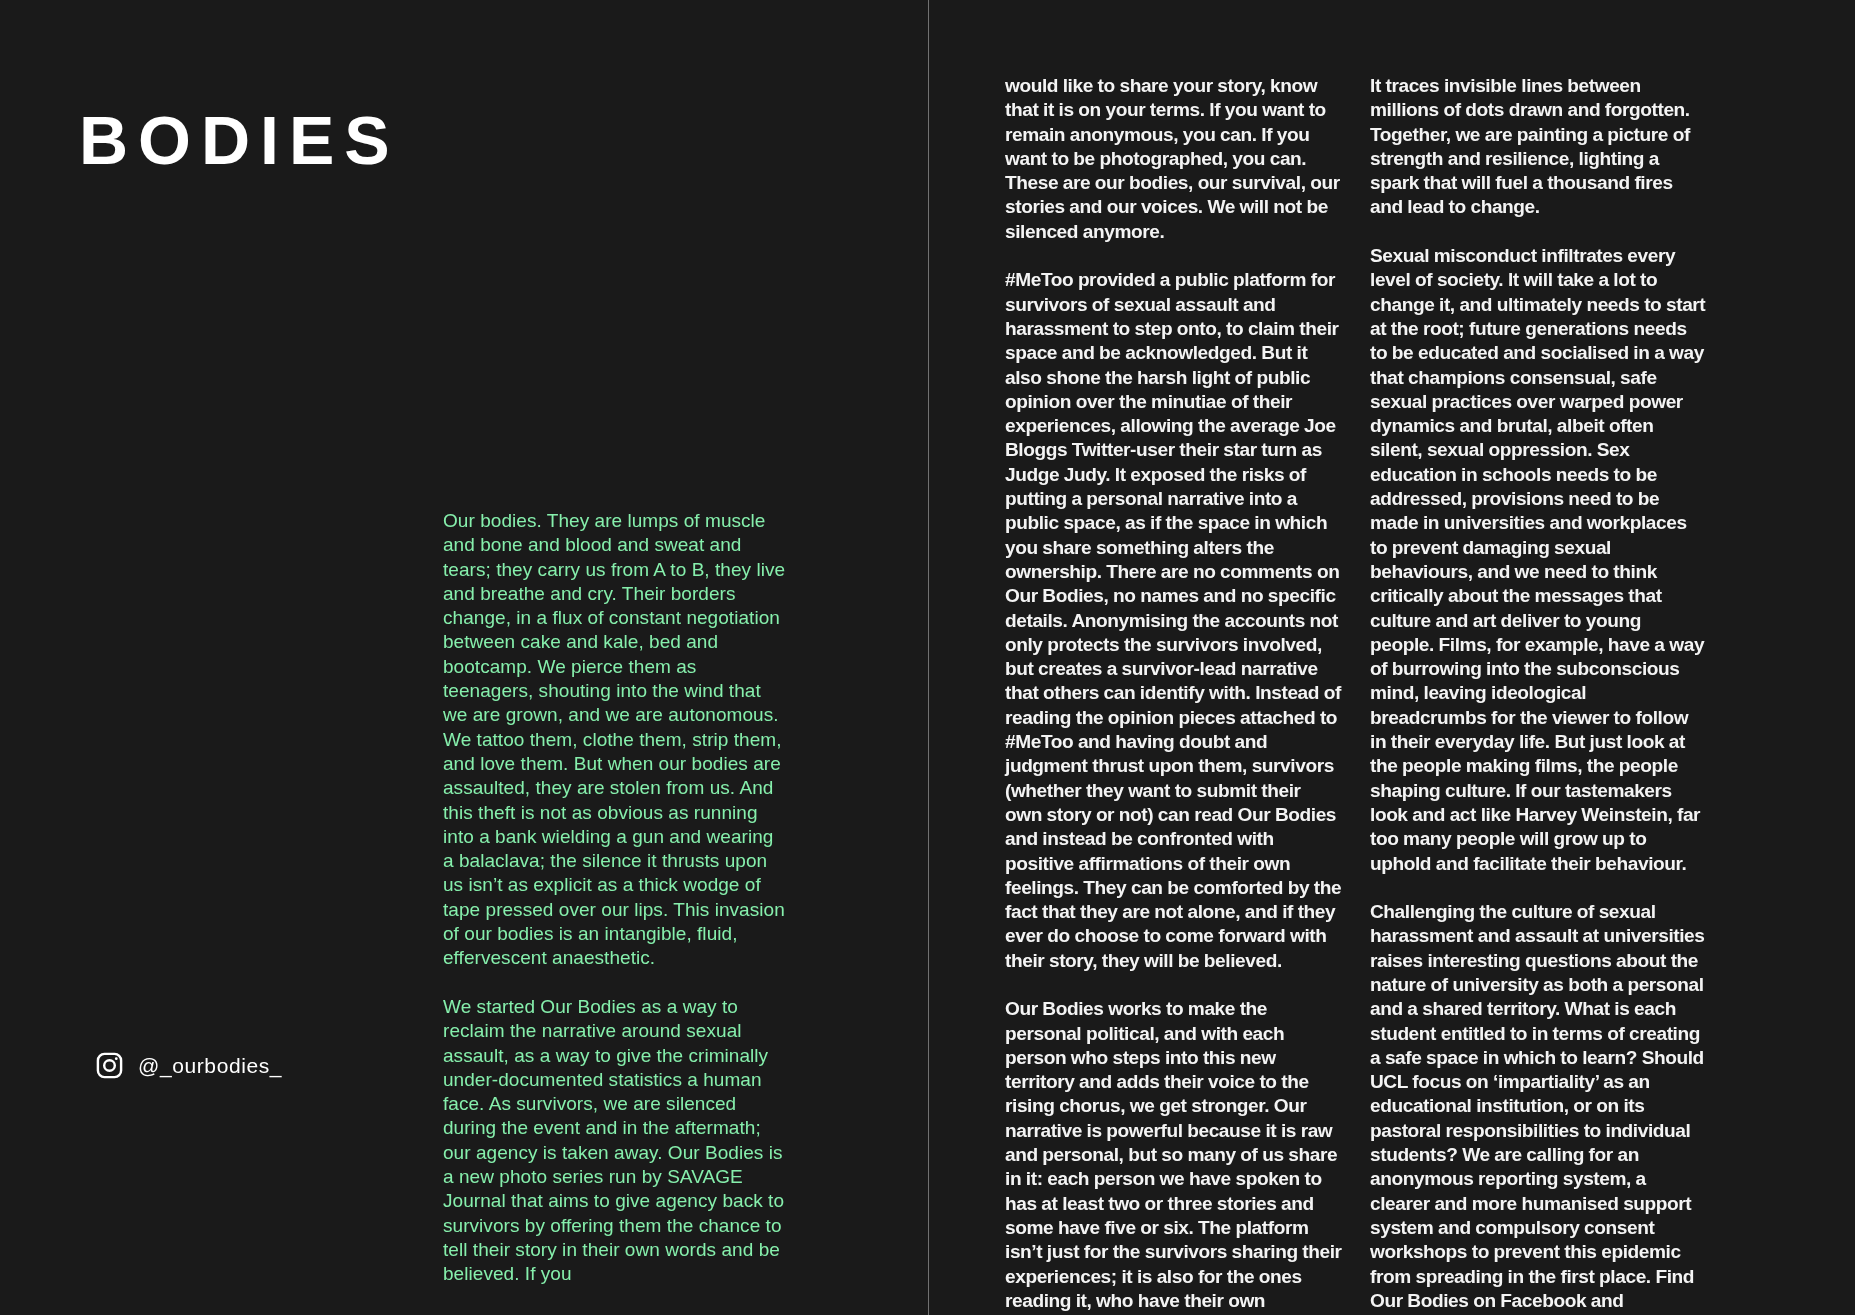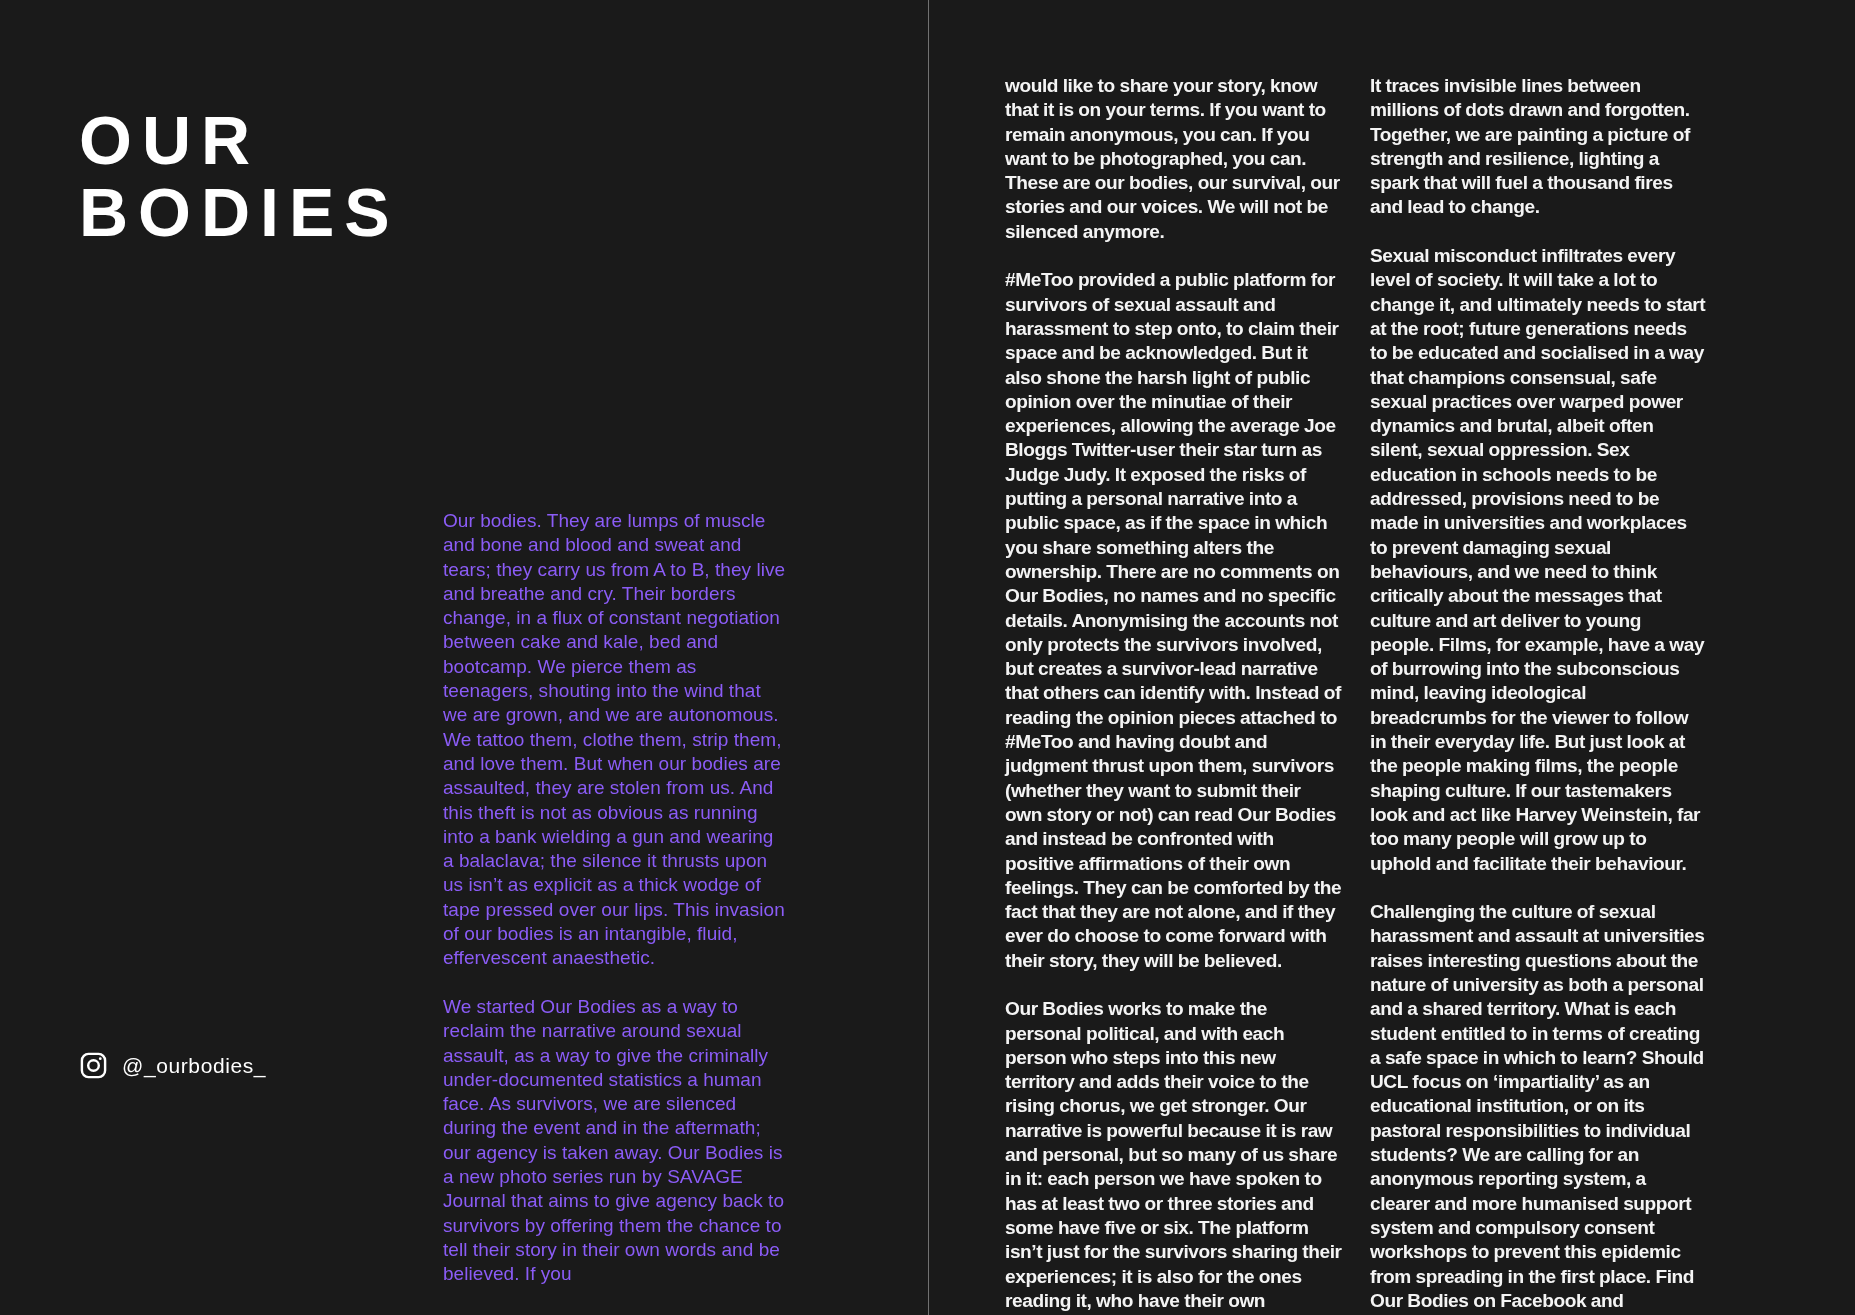--- a/index.html
+++ b/index.html
@@ -67,34 +67,34 @@
     letter-spacing: 0.2px;
     text-align: justify;
     font-weight: normal;
   }
 
   .col-left {
     position: absolute;
     left: 443px;
     top: 509px;
     width: 345px;
-    color: #8b5cf6;
+    color: #86efac;
     font-size: 19px;
     line-height: 24.3px;
     letter-spacing: 0.05px;
     text-align: left;
   }
   .col-left p {
     margin: 0 0 24.3px 0;
   }
   .col-left p:last-child { margin-bottom: 13px; }
 
   .handle {
     position: absolute;
-    left: 79px;
+    left: 95px;
     bottom: 63px;
     display: flex;
     align-items: center;
     gap: 14px;
   }
   .ig-icon {
     width: 29px;
     height: 29px;
     display: block;
   }
@@ -129,21 +129,20 @@
   .col-3 { left: 441px; }
 </style>
 </head>
 <body>
 
 <div class="spread">
 
   <div class="page page-left">
 
     <h1 class="headline">
-      <span class="line-1">OUR</span>
       <span class="line-2">BODIES</span>
     </h1>
 
 
     <div class="col-left">
       <p>Our bodies. They are lumps of muscle and bone and blood and sweat and tears; they carry us from A to B, they live and breathe and cry. Their borders change, in a flux of constant negotiation between cake and kale, bed and bootcamp. We pierce them as teenagers, shouting into the wind that we are grown, and we are autonomous. We tattoo them, clothe them, strip them, and love them. But when our bodies are assaulted, they are stolen from us.  And this theft is not as obvious as running into a bank wielding a gun and wearing a balaclava; the silence it thrusts upon us isn’t as explicit as a thick wodge of tape pressed over our lips. This invasion of our bodies is an intangible, fluid, effervescent anaesthetic.</p>
       <p>We started Our Bodies as a way to reclaim the narrative around sexual assault, as a way to give the criminally under-documented statistics a human face. As survivors, we are silenced during the event and in the aftermath; our agency is taken away. Our Bodies is a new photo series run by SAVAGE Journal that aims to give agency back to survivors by offering them the chance to tell their story in their own words and be believed. If you</p>
     </div>
 
     <div class="handle">

